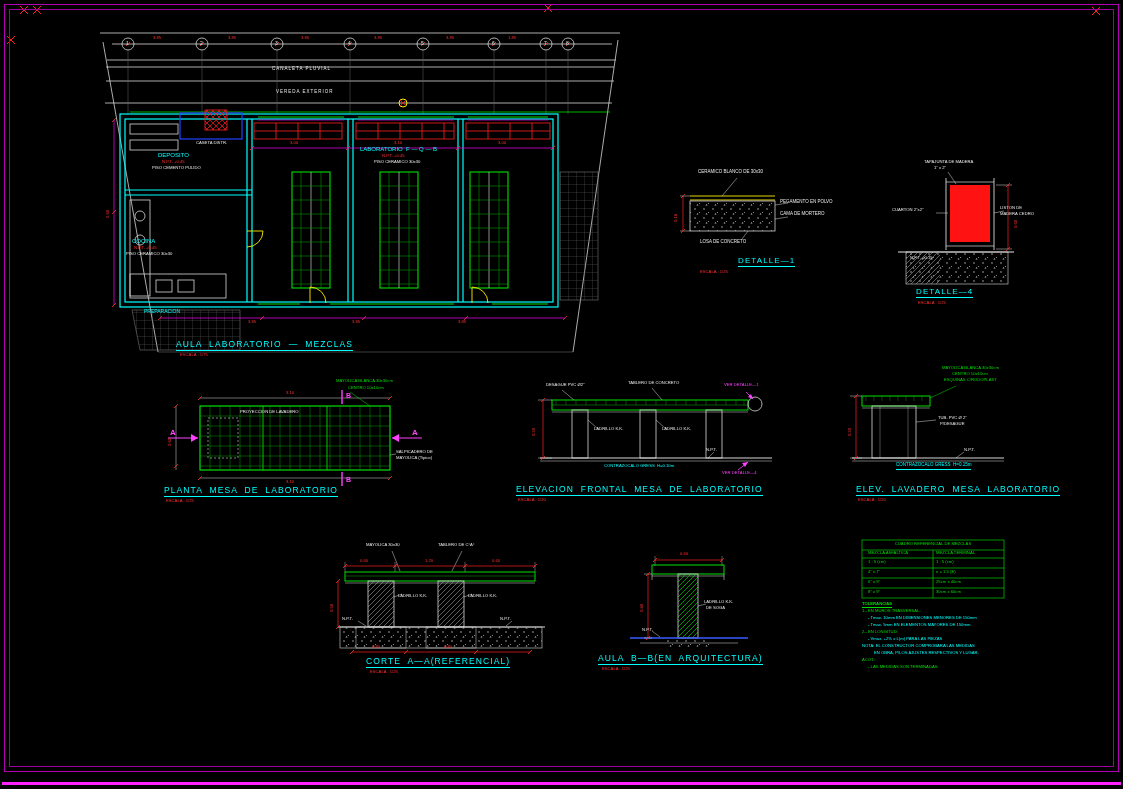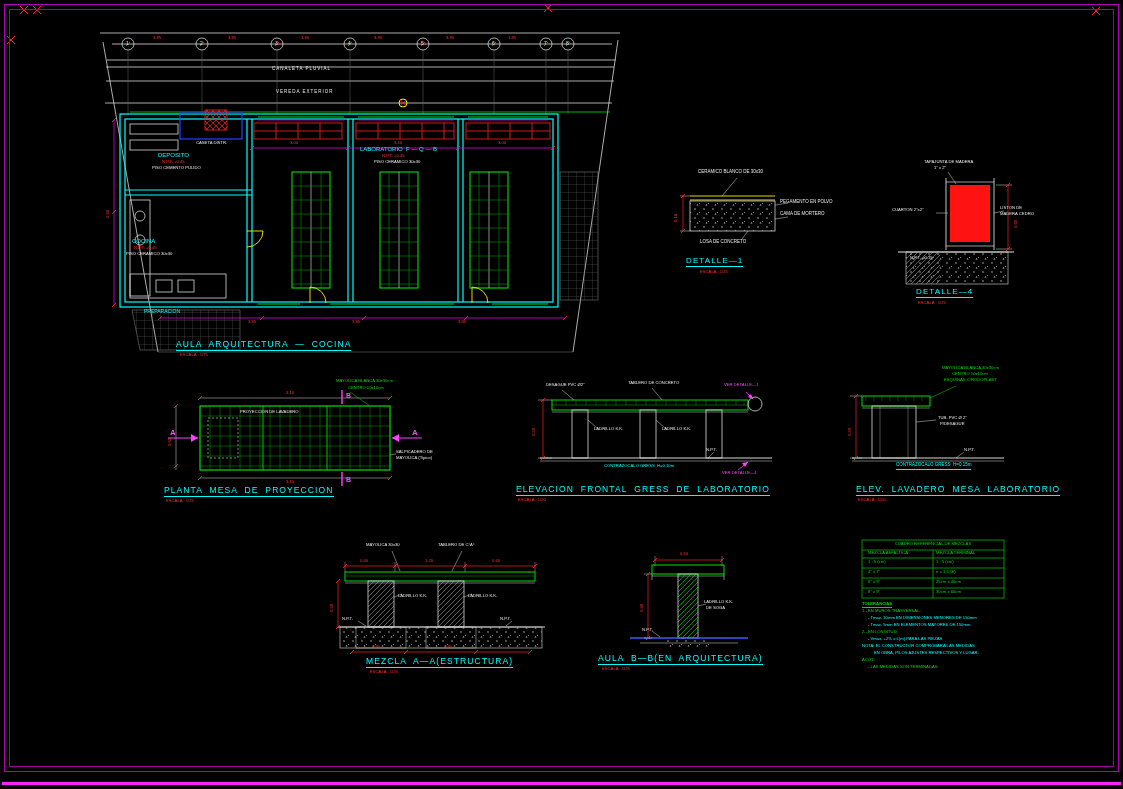--- a/index.html
+++ b/index.html
@@ -299,21 +299,21 @@
   <div class="lbl s6 c-cyan" style="left:132px;top:238px">COCINA</div>
   <div class="lbl s42 c-red" style="left:134px;top:246px">N.P.T. +0.45</div>
   <div class="lbl s42 c-white" style="left:126px;top:252px">PISO CERAMICO 30x30</div>
 
   <div class="lbl s6 c-cyan" style="left:360px;top:146px">LABORATORIO  F — Q — B</div>
   <div class="lbl s42 c-red" style="left:382px;top:154px">N.P.T. +0.45</div>
   <div class="lbl s42 c-white" style="left:374px;top:160px">PISO CERAMICO 30x30</div>
 
   <div class="lbl s5 c-cyan" style="left:144px;top:309px">PREPARACION</div>
 
-  <div class="lbl s85 c-cyan title u" style="left:176px;top:340px">AULA  ARQUITECTURA  —  COCINA</div>
+  <div class="lbl s85 c-cyan title u" style="left:176px;top:340px">AULA  LABORATORIO  —  MEZCLAS</div>
   <div class="lbl s42 c-red" style="left:180px;top:353px">ESCALA : 1/75</div>
 
   <div class="lbl s5 c-white" style="left:126px;top:41px">1</div>
   <div class="lbl s5 c-white" style="left:200px;top:41px">2</div>
   <div class="lbl s5 c-white" style="left:275px;top:41px">3</div>
   <div class="lbl s5 c-white" style="left:348px;top:41px">4</div>
   <div class="lbl s5 c-white" style="left:421px;top:41px">5</div>
   <div class="lbl s5 c-white" style="left:492px;top:41px">6</div>
   <div class="lbl s5 c-white" style="left:544px;top:41px">7</div>
   <div class="lbl s5 c-white" style="left:566px;top:41px">8</div>
@@ -332,21 +332,21 @@
   <div class="lbl s42 c-red" style="left:248px;top:320px">3.85</div>
   <div class="lbl s42 c-red" style="left:352px;top:320px">3.85</div>
   <div class="lbl s42 c-red" style="left:458px;top:320px">3.85</div>
   <div class="lbl s42 c-red rot" style="left:106px;top:218px">9.60</div>
 
   <div class="lbl s45 c-white" style="left:698px;top:170px">CERAMICO BLANCO DE 30x30</div>
   <div class="lbl s45 c-white" style="left:780px;top:200px">PEGAMENTO EN POLVO</div>
   <div class="lbl s45 c-white" style="left:780px;top:212px">CAMA DE MORTERO</div>
   <div class="lbl s45 c-white" style="left:700px;top:240px">LOSA DE CONCRETO</div>
   <div class="lbl s42 c-red rot" style="left:674px;top:222px">0.18</div>
-  <div class="lbl s8 c-cyan title u" style="left:686px;top:257px">DETALLE—1</div>
+  <div class="lbl s8 c-cyan title u" style="left:738px;top:257px">DETALLE—1</div>
   <div class="lbl s42 c-red" style="left:700px;top:270px">ESCALA : 1/25</div>
 
   <div class="lbl s42 c-white" style="left:924px;top:160px">TAPAJUNTA DE MADERA</div>
   <div class="lbl s42 c-white" style="left:934px;top:166px">1" x 2"</div>
   <div class="lbl s42 c-white" style="left:892px;top:208px">CUARTON 2"x2"</div>
   <div class="lbl s42 c-white" style="left:1000px;top:206px">LISTON DE</div>
   <div class="lbl s42 c-white" style="left:1000px;top:212px">MADERA CEDRO</div>
   <div class="lbl s42 c-white" style="left:910px;top:256px">N.P.T. +0.15</div>
   <div class="lbl s42 c-red rot" style="left:1014px;top:228px">0.60</div>
   <div class="lbl s8 c-cyan title u" style="left:916px;top:288px">DETALLE—4</div>
@@ -357,33 +357,33 @@
   <div class="lbl s42 c-white" style="left:240px;top:410px">PROYECCION DE LAVADERO</div>
   <div class="lbl s42 c-white" style="left:396px;top:450px">SALPICADERO DE</div>
   <div class="lbl s42 c-white" style="left:396px;top:456px">MAYOLICA (Tipico)</div>
   <div class="lbl s8 c-mag b" style="left:170px;top:429px">A</div>
   <div class="lbl s8 c-mag b" style="left:412px;top:429px">A</div>
   <div class="lbl s7 c-mag b" style="left:346px;top:392px">B</div>
   <div class="lbl s7 c-mag b" style="left:346px;top:476px">B</div>
   <div class="lbl s42 c-red" style="left:286px;top:391px">3.10</div>
   <div class="lbl s42 c-red" style="left:286px;top:480px">3.10</div>
   <div class="lbl s42 c-red rot" style="left:168px;top:446px">0.60</div>
-  <div class="lbl s85 c-cyan title u" style="left:164px;top:486px">PLANTA  MESA  DE  PROYECCION</div>
+  <div class="lbl s85 c-cyan title u" style="left:164px;top:486px">PLANTA  MESA  DE  LABORATORIO</div>
   <div class="lbl s42 c-red" style="left:166px;top:499px">ESCALA : 1/25</div>
 
   <div class="lbl s42 c-white" style="left:546px;top:383px">DESAGUE PVC Ø2"</div>
   <div class="lbl s42 c-white" style="left:628px;top:381px">TABLERO DE CONCRETO</div>
   <div class="lbl s42 c-mag" style="left:724px;top:383px">VER DETALLE—1</div>
   <div class="lbl s42 c-white" style="left:594px;top:427px">LADRILLO K.K.</div>
   <div class="lbl s42 c-white" style="left:662px;top:427px">LADRILLO K.K.</div>
   <div class="lbl s42 c-cyan" style="left:604px;top:464px">CONTRAZOCALO GRESS  H=0.10m</div>
   <div class="lbl s42 c-mag" style="left:722px;top:471px">VER DETALLE—4</div>
   <div class="lbl s42 c-white" style="left:706px;top:448px">N.P.T.</div>
   <div class="lbl s42 c-red rot" style="left:532px;top:436px">0.90</div>
-  <div class="lbl s85 c-cyan title u" style="left:516px;top:485px">ELEVACION  FRONTAL  GRESS  DE  LABORATORIO</div>
+  <div class="lbl s85 c-cyan title u" style="left:516px;top:485px">ELEVACION  FRONTAL  MESA  DE  LABORATORIO</div>
   <div class="lbl s42 c-red" style="left:518px;top:498px">ESCALA : 1/20</div>
 
   <div class="lbl s42 c-green" style="left:942px;top:366px">MAYOLICA BLANCA 30x30cm</div>
   <div class="lbl s42 c-green" style="left:952px;top:372px">CENTRO 10x10cm</div>
   <div class="lbl s42 c-green" style="left:944px;top:378px">ESQUINAS C/RODOPLAST</div>
   <div class="lbl s42 c-white" style="left:938px;top:416px">TUB. PVC Ø 2"</div>
   <div class="lbl s42 c-white" style="left:940px;top:422px">P/DESAGUE</div>
   <div class="lbl s45 c-cyan u" style="left:896px;top:463px">CONTRAZOCALO GRESS  H=0.15m</div>
   <div class="lbl s42 c-white" style="left:964px;top:448px">N.P.T.</div>
   <div class="lbl s42 c-red rot" style="left:848px;top:436px">0.90</div>
@@ -395,21 +395,21 @@
   <div class="lbl s42 c-red" style="left:360px;top:559px">0.60</div>
   <div class="lbl s42 c-red" style="left:425px;top:559px">1.20</div>
   <div class="lbl s42 c-red" style="left:492px;top:559px">0.60</div>
   <div class="lbl s42 c-white" style="left:398px;top:594px">LADRILLO K.K.</div>
   <div class="lbl s42 c-white" style="left:468px;top:594px">LADRILLO K.K.</div>
   <div class="lbl s42 c-white" style="left:342px;top:617px">N.P.T.</div>
   <div class="lbl s42 c-white" style="left:500px;top:617px">N.P.T.</div>
   <div class="lbl s42 c-red" style="left:372px;top:645px">0.80</div>
   <div class="lbl s42 c-red" style="left:444px;top:645px">0.80</div>
   <div class="lbl s42 c-red rot" style="left:330px;top:612px">0.50</div>
-  <div class="lbl s85 c-cyan title u" style="left:366px;top:657px">MEZCLA  A—A(ESTRUCTURA)</div>
+  <div class="lbl s85 c-cyan title u" style="left:366px;top:657px">CORTE  A—A(REFERENCIAL)</div>
   <div class="lbl s42 c-red" style="left:370px;top:670px">ESCALA : 1/25</div>
 
   <div class="lbl s42 c-red" style="left:680px;top:552px">0.60</div>
   <div class="lbl s42 c-white" style="left:704px;top:600px">LADRILLO K.K.</div>
   <div class="lbl s42 c-white" style="left:706px;top:606px">DE SOGA</div>
   <div class="lbl s42 c-white" style="left:642px;top:628px">N.P.T.</div>
   <div class="lbl s42 c-red rot" style="left:640px;top:612px">0.80</div>
   <div class="lbl s85 c-cyan title u" style="left:598px;top:654px">AULA  B—B(EN  ARQUITECTURA)</div>
   <div class="lbl s42 c-red" style="left:602px;top:667px">ESCALA : 1/25</div>
 

